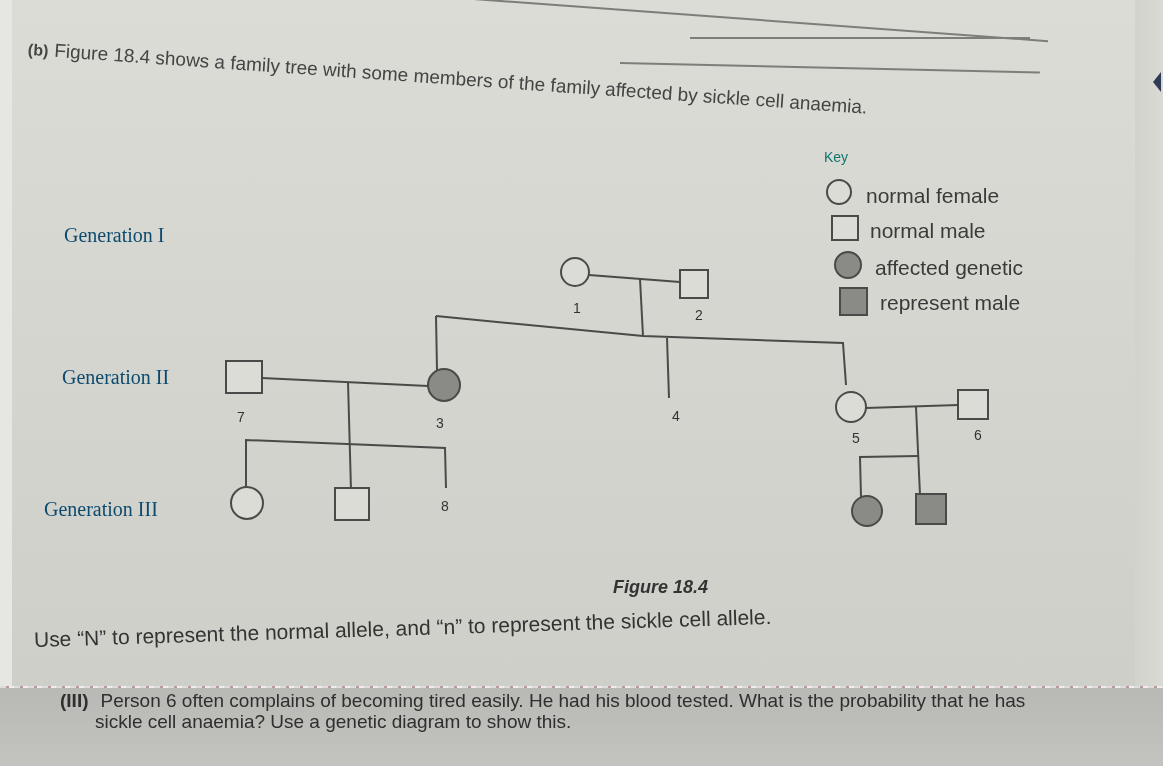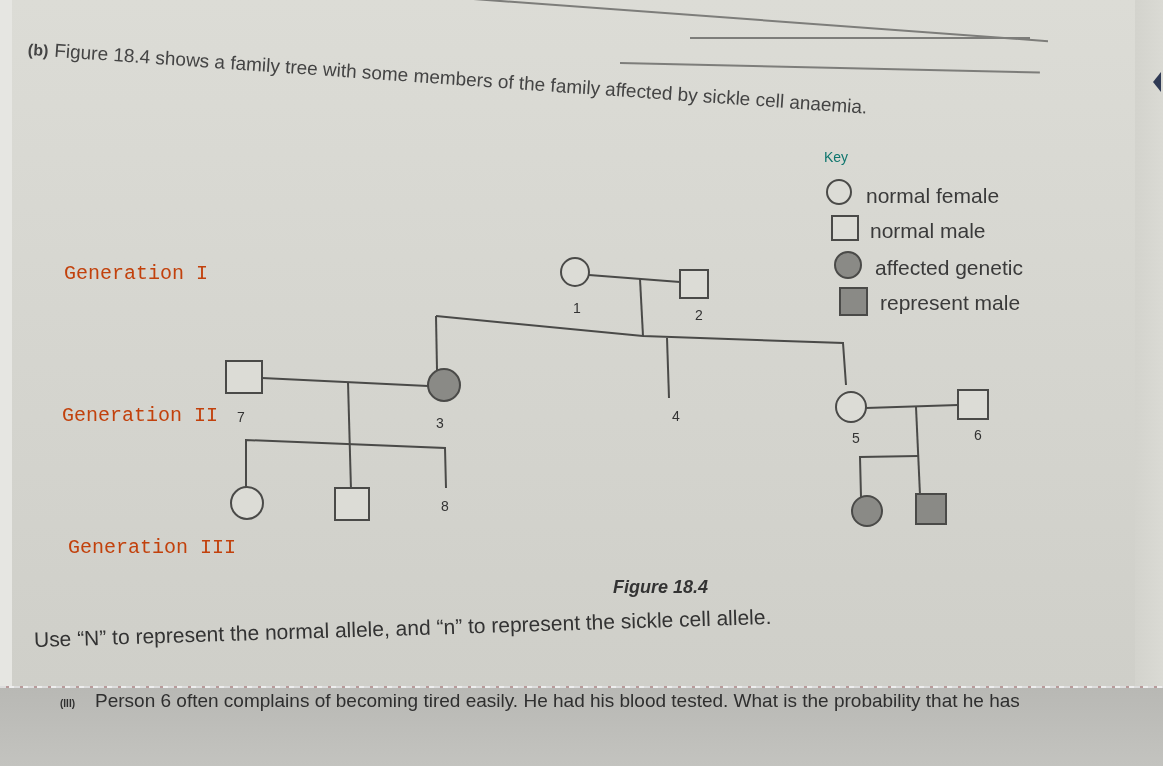--- a/index.html
+++ b/index.html
@@ -27,22 +27,22 @@
     border-right: 8px solid #2f3a55;
   }
   .top-line { position: absolute; height: 2px; background: #7d7d7a; transform-origin: left center; }
   .intro {
     position: absolute; left: 28px; top: 38px; font-size: 19px; color: #444;
     white-space: nowrap; transform-origin: left center; transform: rotate(4deg);
     font-family: "Liberation Sans", sans-serif;
   }
   .intro .part { font-weight: bold; font-size: 16px; margin-right: 6px; }
   .gen-label {
-    position: absolute; font-size: 20px; color: #c2410c;
-    font-family: Liberation Mono, monospace; white-space: nowrap; margin-top: 38px;
+    position: absolute; font-size: 20px; color: #0c4a6e;
+    font-family: Liberation Serif, serif; white-space: nowrap;
   }
   svg.tree { position: absolute; left: 0; top: 0; }
   .num {
     position: absolute; font-size: 14px; color: #333;
     font-family: "Liberation Sans", sans-serif;
   }
   .key-title {
     position: absolute; left: 824px; top: 149px; font-size: 14px; color: #0f766e;
     font-family: "Liberation Sans", sans-serif;
   }
@@ -64,42 +64,42 @@
     background: linear-gradient(180deg, #b8b8b4 0%, #c3c3bf 100%);
   }
   .strip-topline {
     position: absolute; left: 0; top: 686px; width: 1163px; height: 2px;
     background: repeating-linear-gradient(90deg, #ddd 0 6px, #b89a9a 6px 9px, #eee 9px 14px);
   }
   .question {
     position: absolute; left: 60px; top: 690px; width: 1080px; font-size: 19px;
     line-height: 21px; color: #2f2f2f; font-family: "Liberation Sans", sans-serif;
   }
-  .question .qnum { font-weight: bold; font-size: 10px; margin-right: 20px; }
+  .question .qnum { font-weight: bold; font-size: 19px; margin-right: 12px; }
   .question .line2 { display: block; padding-left: 35px; }
 </style>
 </head>
 <body>
 
 <div class="page"></div>
 <div class="page-left-edge"></div>
 <div class="page-right-edge"></div>
 <div class="corner-mark"></div>
 
 <div class="top-line" style="left:310px;top:-14px;width:740px;transform:rotate(4.2deg);"></div>
 <div class="top-line" style="left:690px;top:37px;width:340px;"></div>
 <div class="top-line" style="left:620px;top:62px;width:420px;transform:rotate(1.3deg);"></div>
 
 <div class="intro">
   <span class="part">(b)</span><span>Figure 18.4 shows a family tree with some members of the family affected by sickle cell anaemia.</span>
 </div>
 
 <div class="gen-label" style="left:64px;top:224px;">Generation I</div>
 <div class="gen-label" style="left:62px;top:366px;">Generation II</div>
-<div class="gen-label" style="left:68px;top:498px;">Generation III</div>
+<div class="gen-label" style="left:44px;top:498px;">Generation III</div>
 
 <svg class="tree" width="1163" height="686">
   <g stroke="#4a4a48" stroke-width="2" fill="none">
 
     <circle cx="575" cy="272" r="14" fill="#dcdcd6"></circle>
     <line x1="589" y1="275" x2="680" y2="282"></line>
     <rect x="680" y="270" width="28" height="28" fill="#dcdcd6"></rect>
     <line x1="640" y1="279" x2="643" y2="336"></line>
 
     <polyline points="436,316 643,336 843,343 846,385"></polyline>
@@ -146,13 +146,14 @@
 <div class="key-label" style="left:875px;top:256px;">affected genetic</div>
 <div class="key-label" style="left:880px;top:291px;">represent male</div>
 
 <div class="caption">Figure 18.4</div>
 <div class="instruction">Use “N” to represent the normal allele, and “n” to represent the sickle cell allele.</div>
 
 <div class="strip"></div>
 <div class="strip-topline"></div>
 <div class="question">
   <span class="qnum">(III)</span><span>Person 6 often complains of becoming tired easily. He had his blood tested. What is the probability that he has</span>
+  <span class="line2">sickle cell anaemia? Use a genetic diagram to show this.</span>
 </div>
 
 </body></html>

